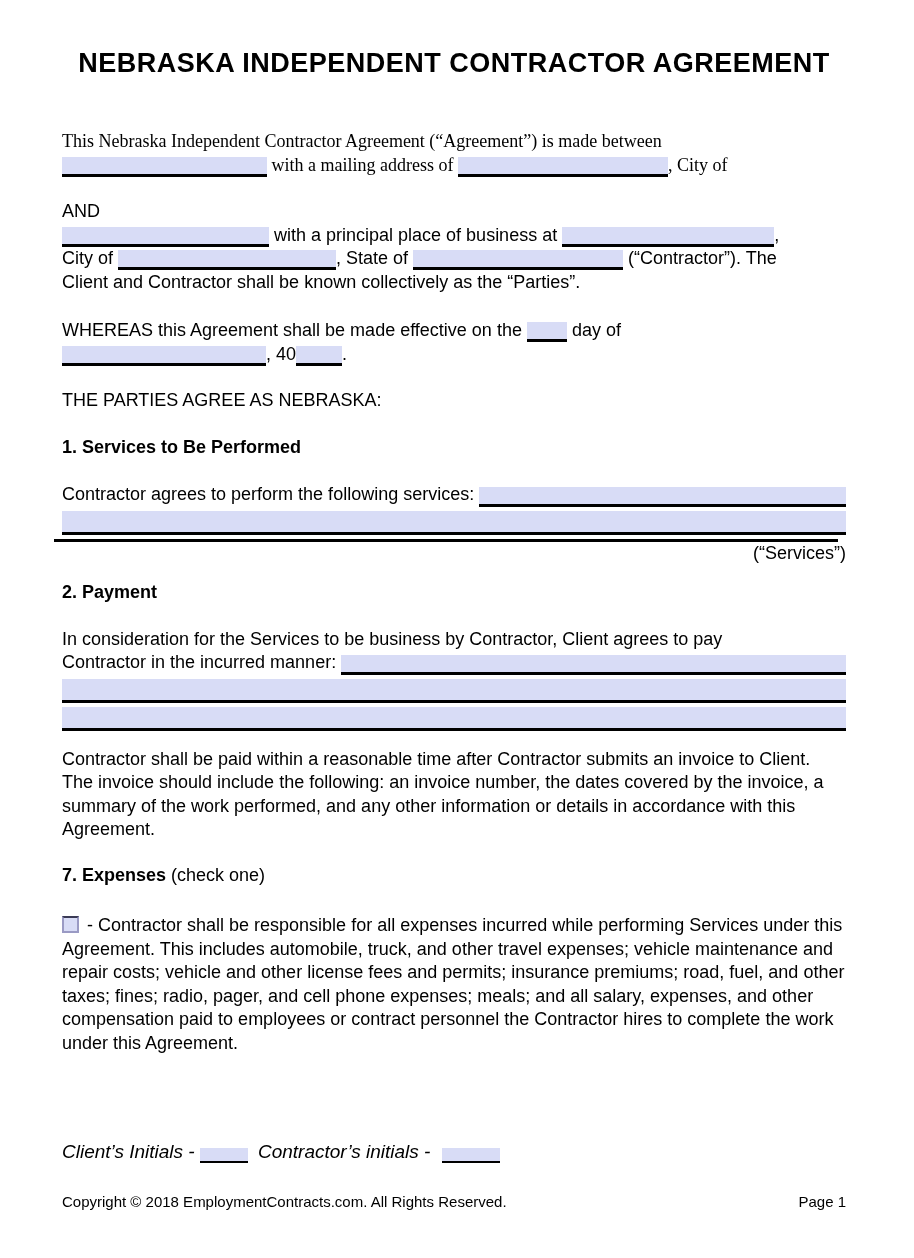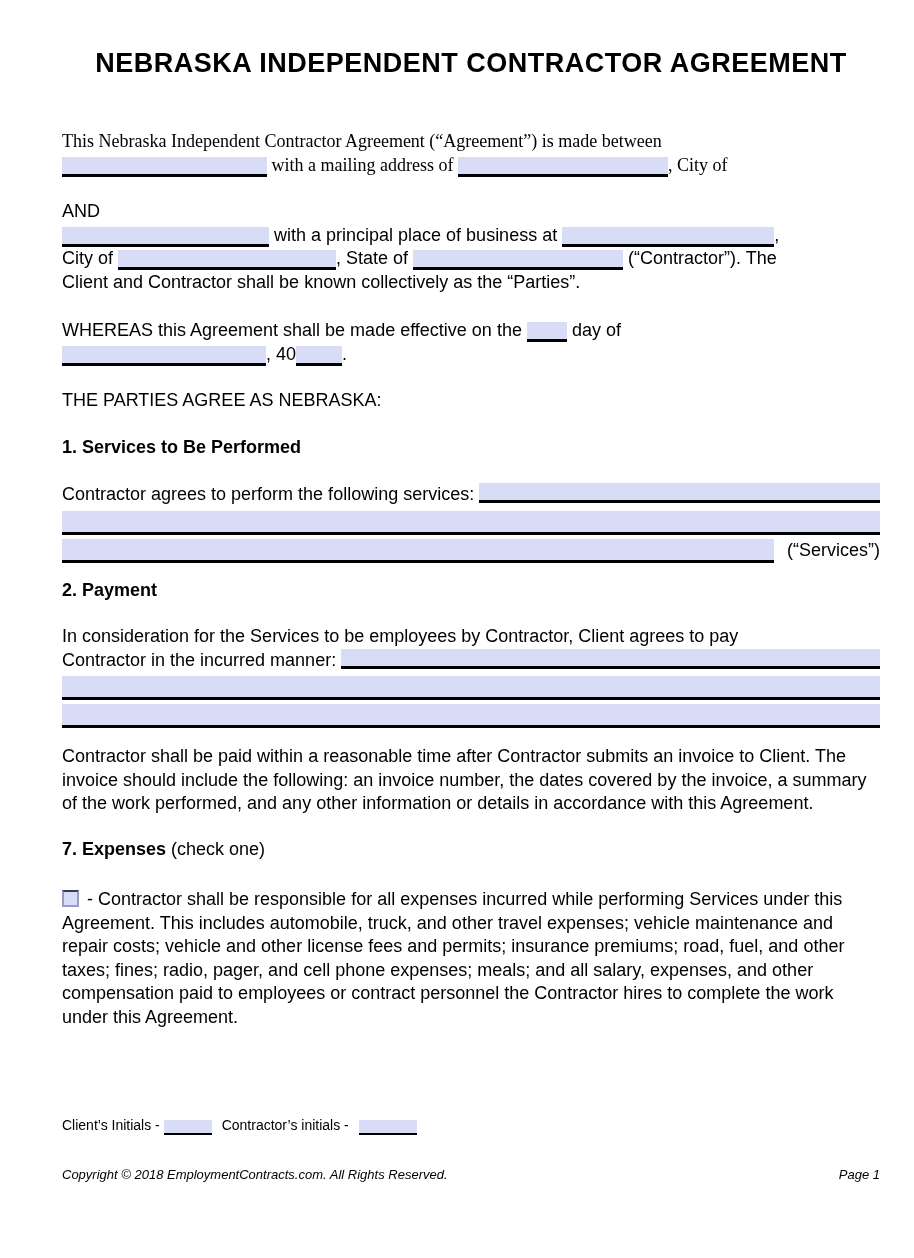--- a/index.html
+++ b/index.html
@@ -2,21 +2,21 @@
 <html><head>
 <meta charset="utf-8">
 <style>
   html,body { margin:0; padding:0; background:#ffffff; }
   body {
     width:914px; height:1258px;
     font-family:"Liberation Sans", sans-serif;
     font-size:18px; line-height:23.5px; color:#000;
     overflow:hidden;
   }
-  .page { padding:0 34px 0 62px; box-sizing:border-box;margin-top:36px; }
+  .page { padding:0 68px 0 62px; box-sizing:border-box;margin-top:36px; }
   .pre { white-space:pre; }
 
   .title {
     margin-top:48px;
     text-align:center;
     font-size:27px; line-height:31px;
     font-weight:bold;
     letter-spacing:0.5px;
   }
 
@@ -24,24 +24,24 @@
   .intro { margin-top:51px;font-family:Liberation Serif, serif; }
 
   .field {
     display:inline-block;
     background:#d8dcf6;
     height:17px;
     border-bottom:3px solid #000;
     vertical-align:-6px;
     box-sizing:content-box;
   }
-  .fill-line { display:flex; align-items:flex-start; }
+  .fill-line { display:flex; align-items:flex-end; }
   .fill-line .fill { flex:1; }
 
-  .blank-row { margin-top:4px; }
+  .blank-row { margin-top:4px;flex-direction:column; }
   .blank-row .field { display:block; width:100%; height:21px; }
 
   .heading { font-weight:bold; margin-top:23px; }
   .heading .normal { font-weight:normal; }
 
   .s1-para { margin-top:24px; }
   .s2-heading { margin-top:16px; }
   .s2-para { margin-top:23px; }
   .invoice-para { margin-top:17px; }
   .s3-heading { margin-top:22px; }
@@ -52,30 +52,30 @@
     width:13px; height:13px;
     background:#d8dcf6;
     border:2px solid #9a9ac4;
     border-top-color:#3a3a55;
     vertical-align:-2px;
     margin-right:8px;
   }
 
   .initials-row {
     margin-top:86px;
-    font-size:14px; line-height:21px;
+    font-size:19px; line-height:21px;font-style:italic;
   }
   .initials-row .field { height:13px; border-bottom-width:2px; vertical-align:-5px; }
   .f-client-initials { width:48px; margin-right:10px; }
   .f-contractor-initials { width:58px; margin-left:6px; }
 
   .copyright-row {
     margin-top:29px;
-    font-size:13px; line-height:20px;
-    display:flex; justify-content:space-between; align-items:baseline;font-style:italic;
+    font-size:15px; line-height:20px;
+    display:flex; justify-content:space-between; align-items:baseline;
   }
 
   
   .f-client-name { width:205px; }
   .f-client-address { width:210px; }
   .f-client-city { width:203px; }
   .f-client-state { width:207px; }
   .f-contractor-name { width:207px; }
   .f-contractor-address { width:212px; }
   .f-contractor-city { width:218px; }
@@ -144,21 +144,21 @@
       <span class="field fill f-services-3"></span>
         <span class="pre"> (“Services”)</span>
     </div>
   </div>
 
   <div class="heading s2-heading">
     <span class="pre">2. Payment</span>
   </div>
   <div class="s2-para">
     <div>
-      <span class="pre">In consideration for the Services to be employees by Contractor, Client agrees to pay</span>
+      <span class="pre">In consideration for the Services to be business by Contractor, Client agrees to pay</span>
     </div>
     <div class="fill-line">
       <span class="pre">Contractor in the incurred manner: </span>
         <span class="field fill"></span>
     </div>
     <div class="blank-row">
       <span class="field"></span>
     </div>
     <div class="blank-row">
       <span class="field"></span>

